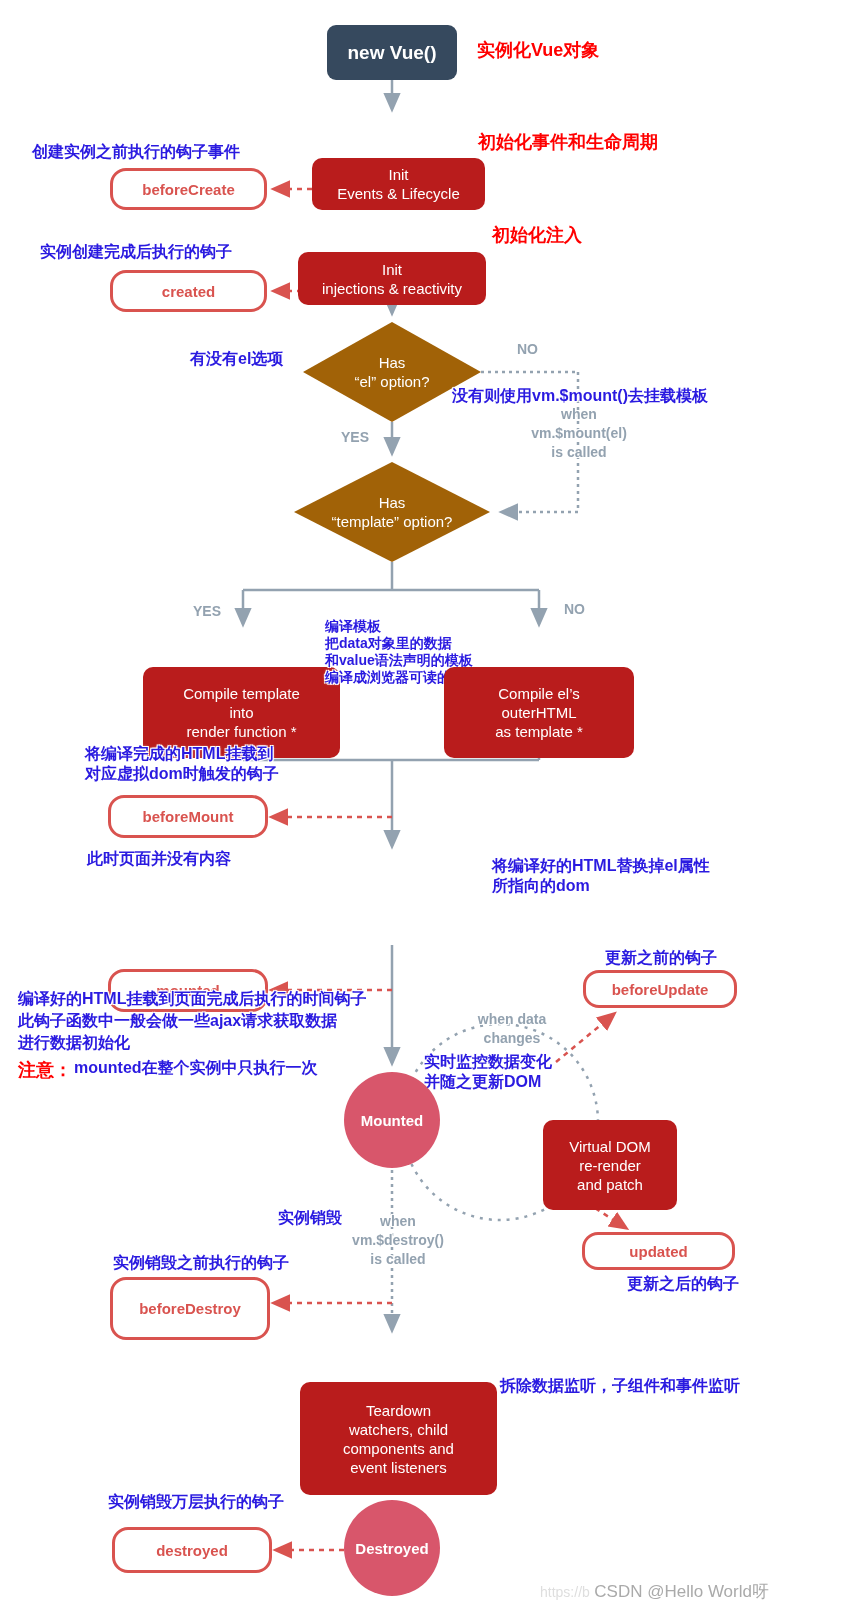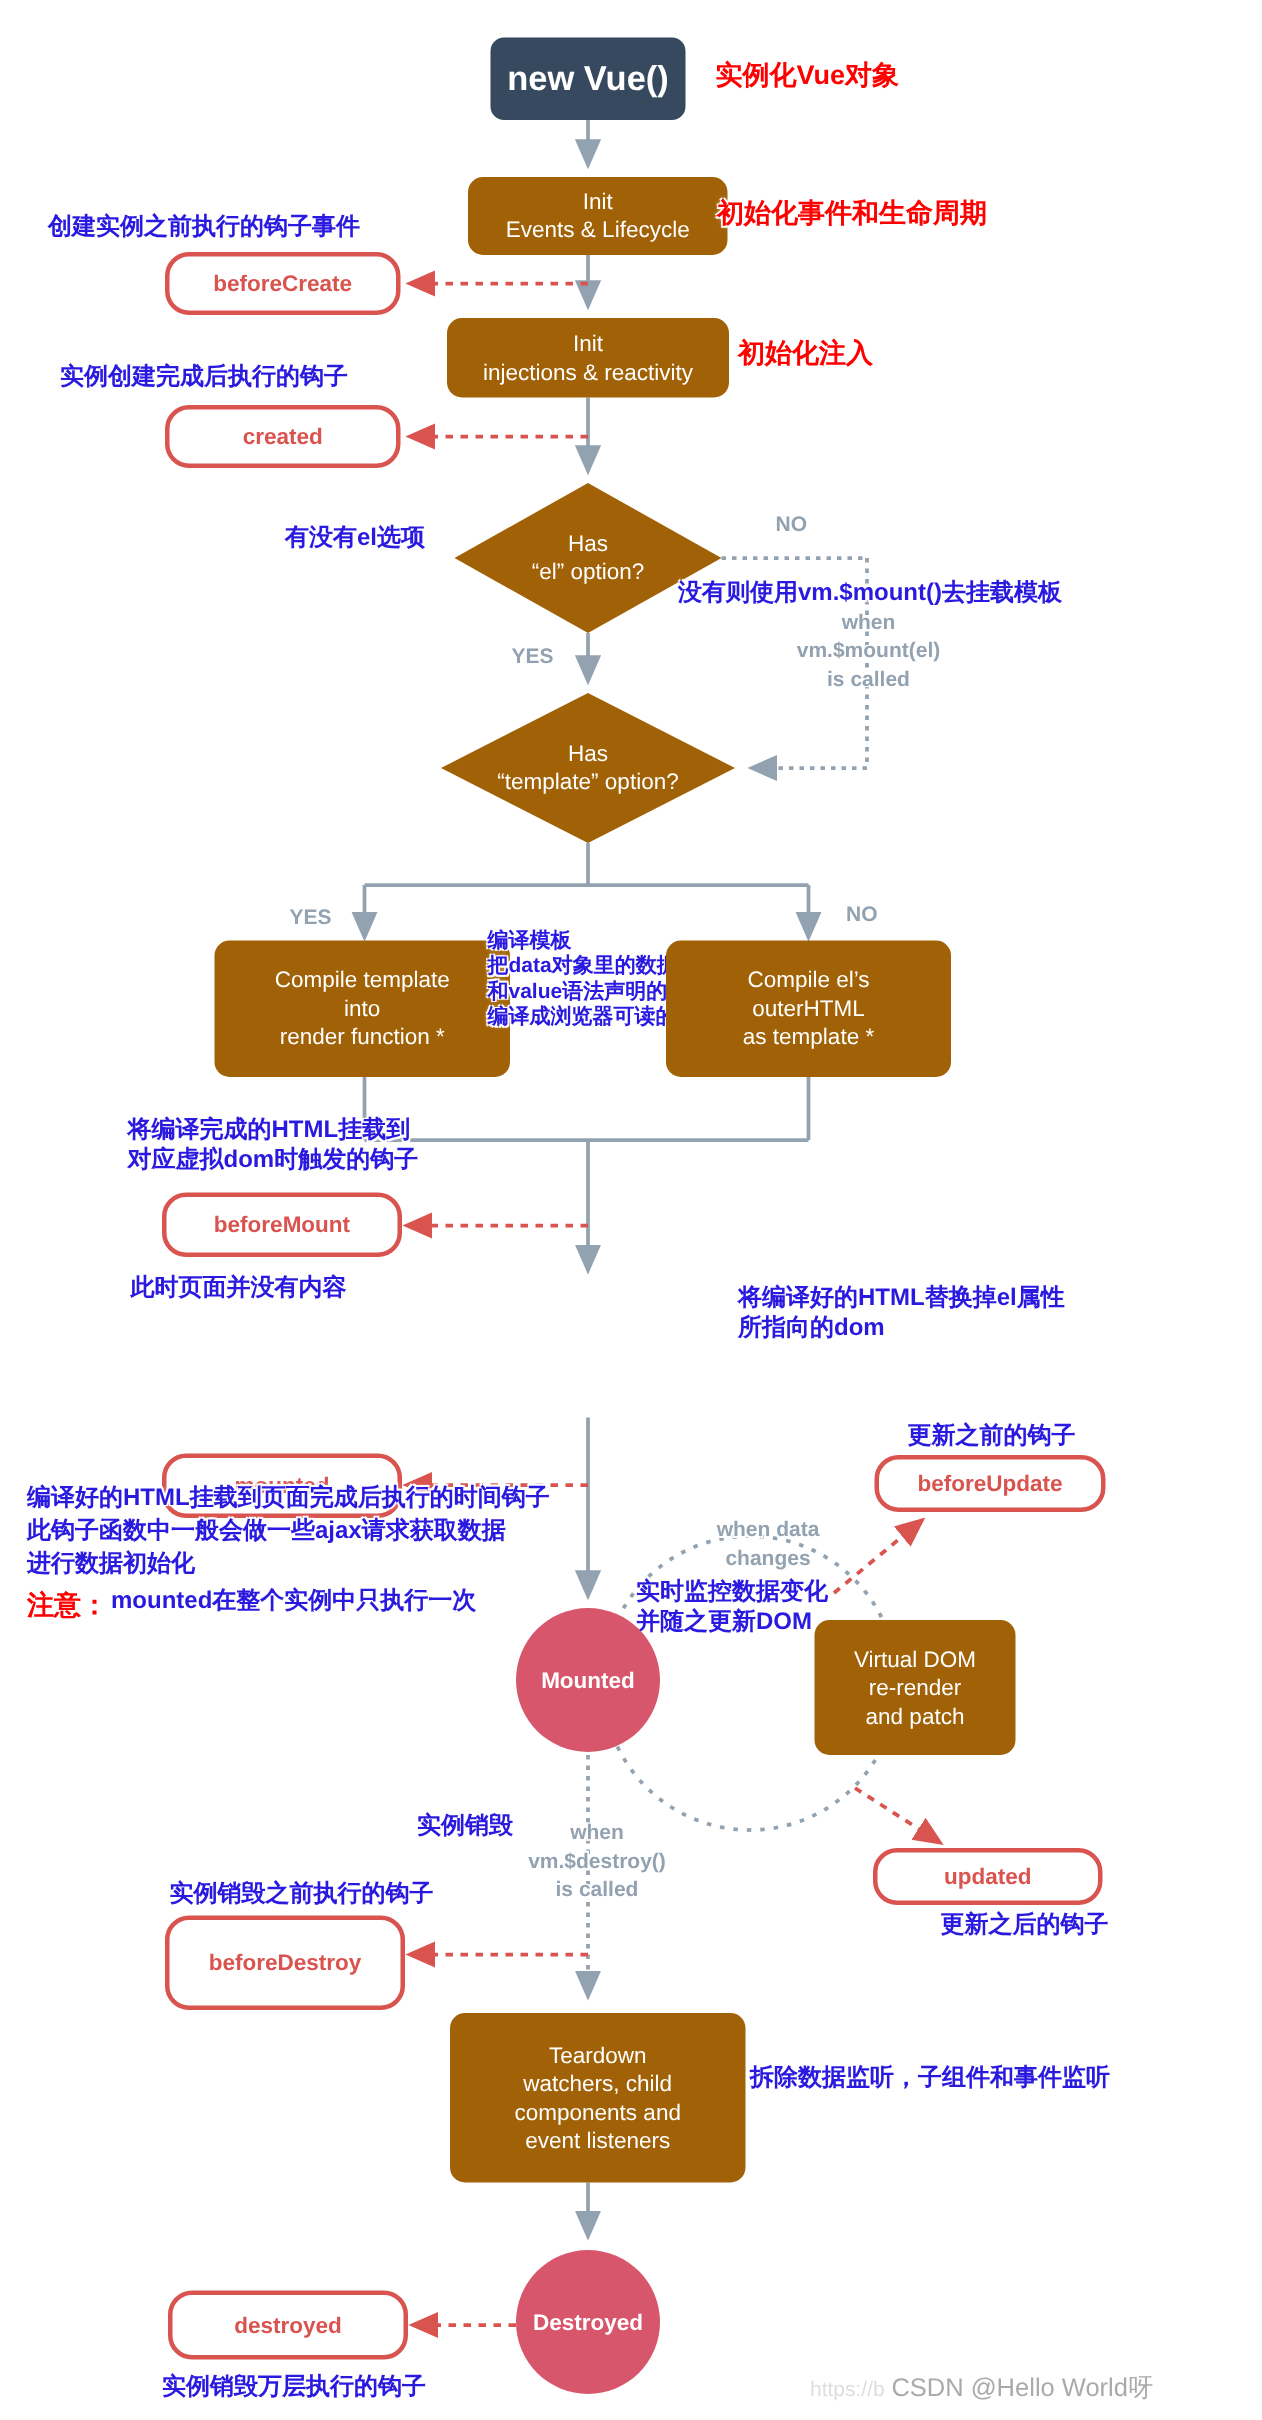--- a/index.html
+++ b/index.html
@@ -2,22 +2,22 @@
 <html><head>
 <meta charset="utf-8">
 <style>
   html,body{margin:0;padding:0;background:#ffffff;}
   #stage{position:relative;width:841px;height:1613px;background:#fff;overflow:hidden;
          font-family:"Liberation Sans", sans-serif;}
   #wires{position:absolute;left:0;top:0;z-index:0;}
   .abs{position:absolute;z-index:1;box-sizing:border-box;}
   .node{display:flex;align-items:center;justify-content:center;text-align:center;
         white-space:pre-line;border-radius:10px;color:#fff;font-size:15px;line-height:19px;}
-  .dark{background:#36495e;border-radius:9px;font-weight:bold;font-size:23px;}
-  .green{background:#a16207;}
+  .dark{background:#36495e;border-radius:9px;font-weight:bold;font-size:19px;}
+  .green{background:#b91c1c;margin-top:40px;}
   .diamond{display:flex;align-items:center;justify-content:center;text-align:center;
            white-space:pre-line;color:#fff;font-size:15px;line-height:19px;background:#a16207;
            clip-path:polygon(50% 0,100% 50%,50% 100%,0 50%);}
   .circle{display:flex;align-items:center;justify-content:center;border-radius:50%;
           background:#d8566b;color:#fff;font-weight:bold;font-size:15px;}
   .hook{display:flex;align-items:center;justify-content:center;background:#fff;
         border:3px solid #d9534f;border-radius:16px;color:#d9534f;font-weight:bold;font-size:15px;}
   .cn-blue{color:#2a1ae0;font-weight:bold;font-size:16px;line-height:20px;white-space:pre-line;
         text-shadow:-1px -1px 0 #fff,1px -1px 0 #fff,-1px 1px 0 #fff,1px 1px 0 #fff,0 0 3px #fff;}
   .cn-red{color:#ff0000;font-weight:bold;font-size:18px;white-space:pre-line;
@@ -165,21 +165,21 @@
 
   <div class="abs cn-blue" style="left:113px;top:1253px">实例销毁之前执行的钩子</div>
   <div class="abs hook" style="left:110px;top:1277px;width:160px;height:63px">beforeDestroy</div>
 
   <div class="abs node green" style="left:300px;top:1342px;width:197px;height:113px">Teardown
 watchers, child
 components and
 event listeners</div>
   <div class="abs cn-blue" style="left:500px;top:1376px">拆除数据监听，子组件和事件监听</div>
 
-  <div class="abs cn-blue" style="left:108px;top:1582px">实例销毁万层执行的钩子</div>
+  <div class="abs cn-blue" style="left:108px;top:1492px">实例销毁万层执行的钩子</div>
   <div class="abs hook" style="left:112px;top:1527px;width:160px;height:46px">destroyed</div>
   <div class="abs circle" style="left:344px;top:1500px;width:96px;height:96px">Destroyed</div>
 
   <div class="abs" style="left:540px;top:1580px;width:295px;">
     <span class="wm-url">https://b</span>
     <span class="wm">CSDN @Hello World呀</span>
   </div>
 
 </div>
 

